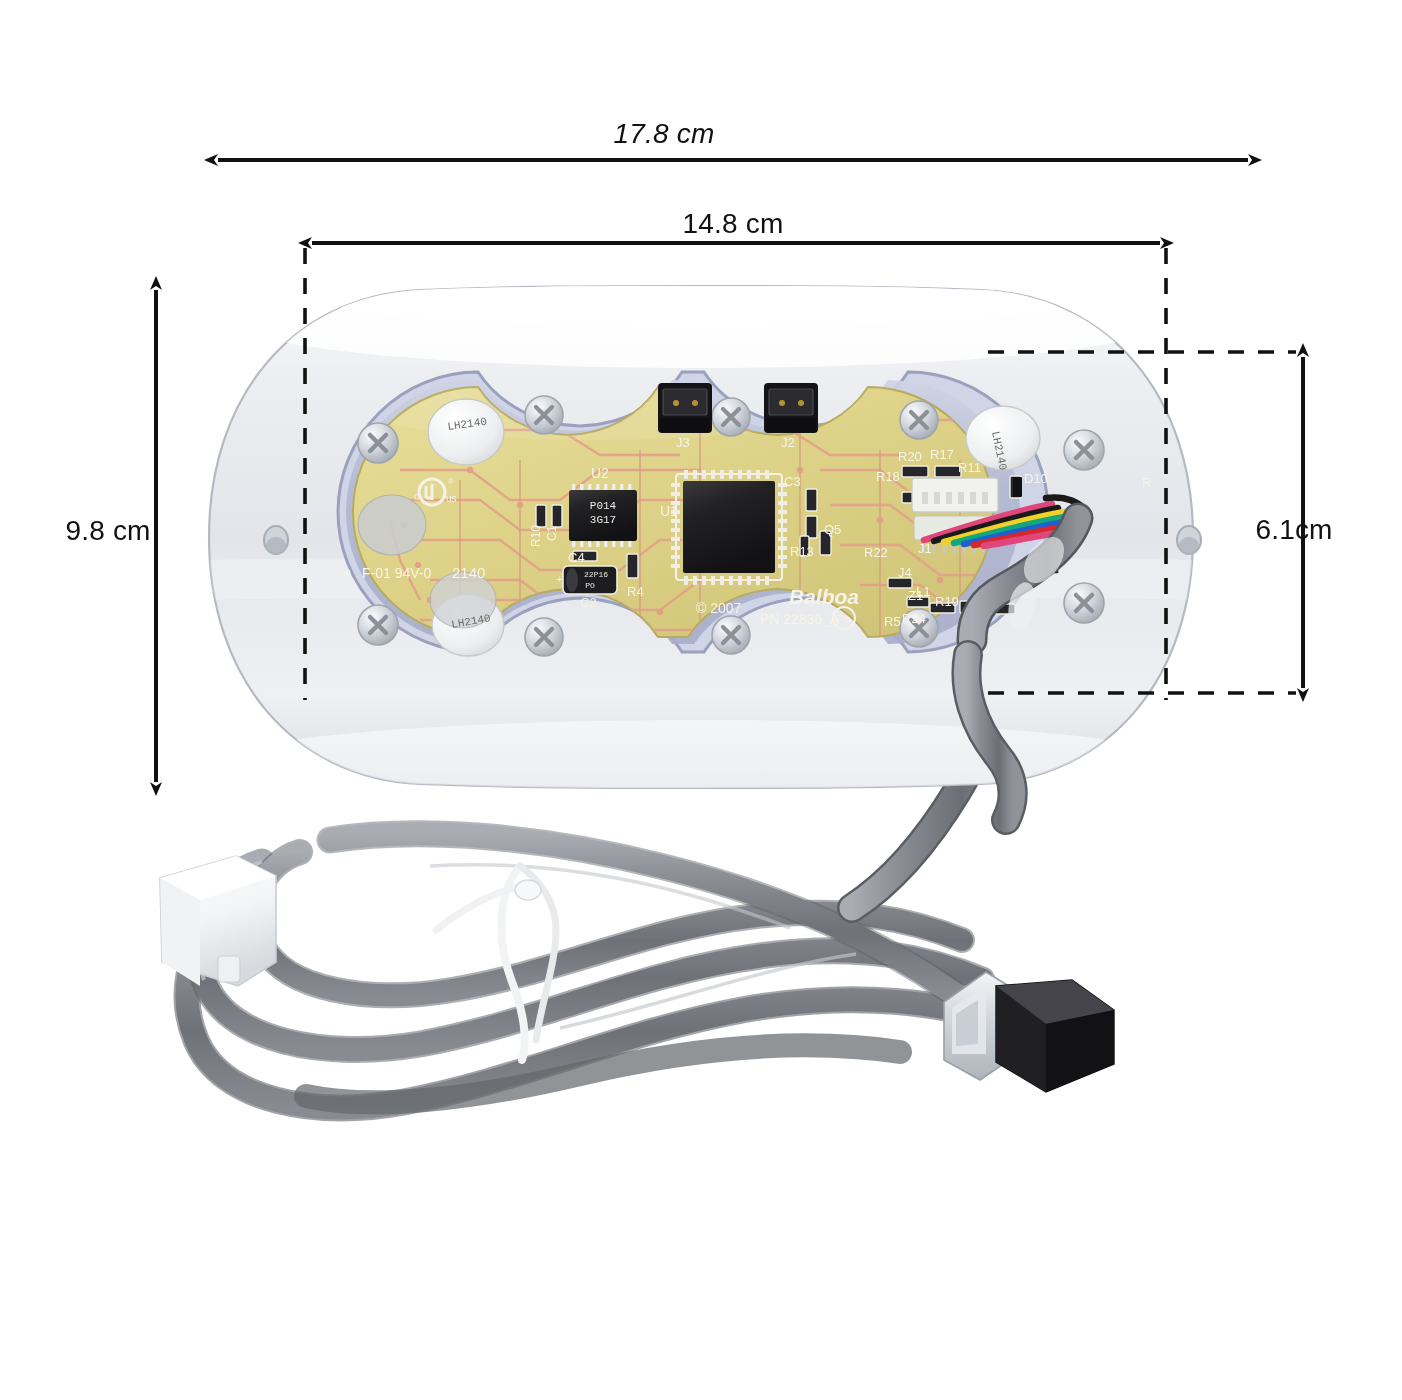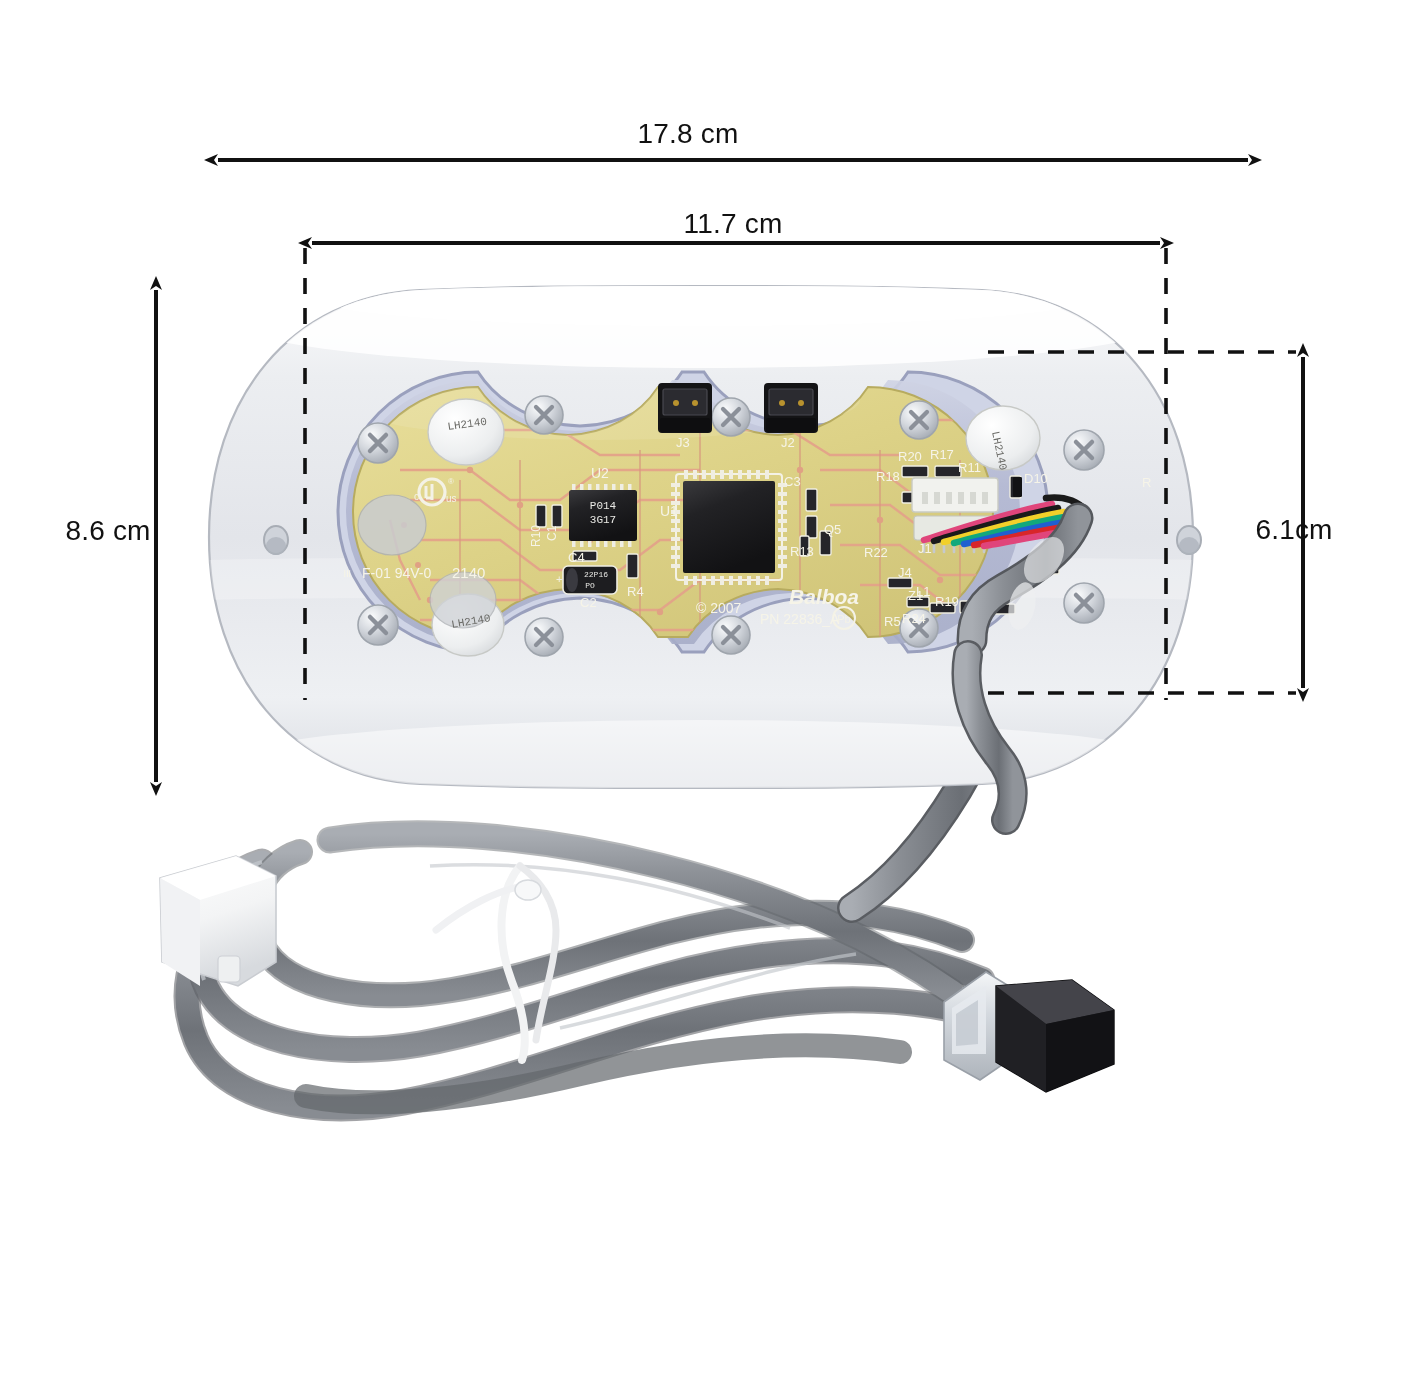--- a/index.html
+++ b/index.html
@@ -8,21 +8,21 @@
     width:1402px;height:1400px;position:relative;overflow:hidden;
     font-family:"Liberation Sans","DejaVu Sans",sans-serif;
     color:#111;
   }
   #stage{position:absolute;inset:0;width:1402px;height:1400px;}
   svg.layer{position:absolute;left:0;top:0;width:1402px;height:1400px;overflow:visible;}
   .dimtext{
     position:absolute;font-family:"Liberation Sans","DejaVu Sans",sans-serif;
     font-size:28px;font-weight:400;color:#111;white-space:nowrap;letter-spacing:.2px;
   }
-  #lbl-width{left:688px;top:118px;transform:translateX(-50%);}
+  #lbl-width{left:664px;top:118px;transform:translateX(-50%);font-style:italic;}
   #lbl-inner-width{left:733px;top:208px;transform:translateX(-50%);}
   #lbl-height{left:108px;top:515px;transform:translateX(-50%);}
   #lbl-inner-height{left:1294px;top:514px;transform:translateX(-50%);}
 </style>
 </head>
 <body>
 
 <div id="stage">
 
   <svg class="layer" id="photo" viewBox="0 0 1402 1400">
@@ -606,19 +606,19 @@
 
     <g>
       <line x1="1303" y1="357" x2="1303" y2="688" stroke="#111" stroke-width="4" marker-start="url(#arrL)" marker-end="url(#arrR)"></line>
       <line x1="988" y1="352" x2="1296" y2="352" stroke="#111" stroke-width="3.6" stroke-dasharray="16 14"></line>
       <line x1="988" y1="693" x2="1296" y2="693" stroke="#111" stroke-width="3.6" stroke-dasharray="16 14"></line>
     </g>
   </svg>
 
   <div class="dimtext" id="lbl-width">17.8 cm</div>
 
-  <div class="dimtext" id="lbl-inner-width">11.7 cm</div>
-
-  <div class="dimtext" id="lbl-height">8.6 cm</div>
+  <div class="dimtext" id="lbl-inner-width">14.8 cm</div>
+
+  <div class="dimtext" id="lbl-height">9.8 cm</div>
 
   <div class="dimtext" id="lbl-inner-height">6.1cm</div>
 
 </div>
 
 </body></html>

